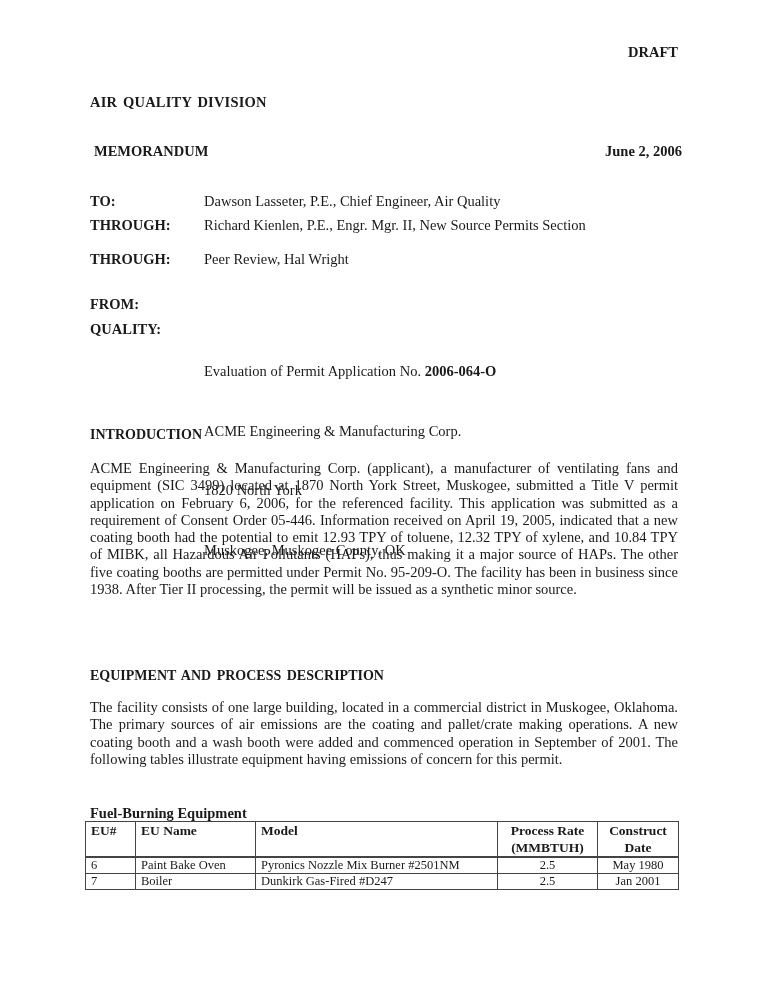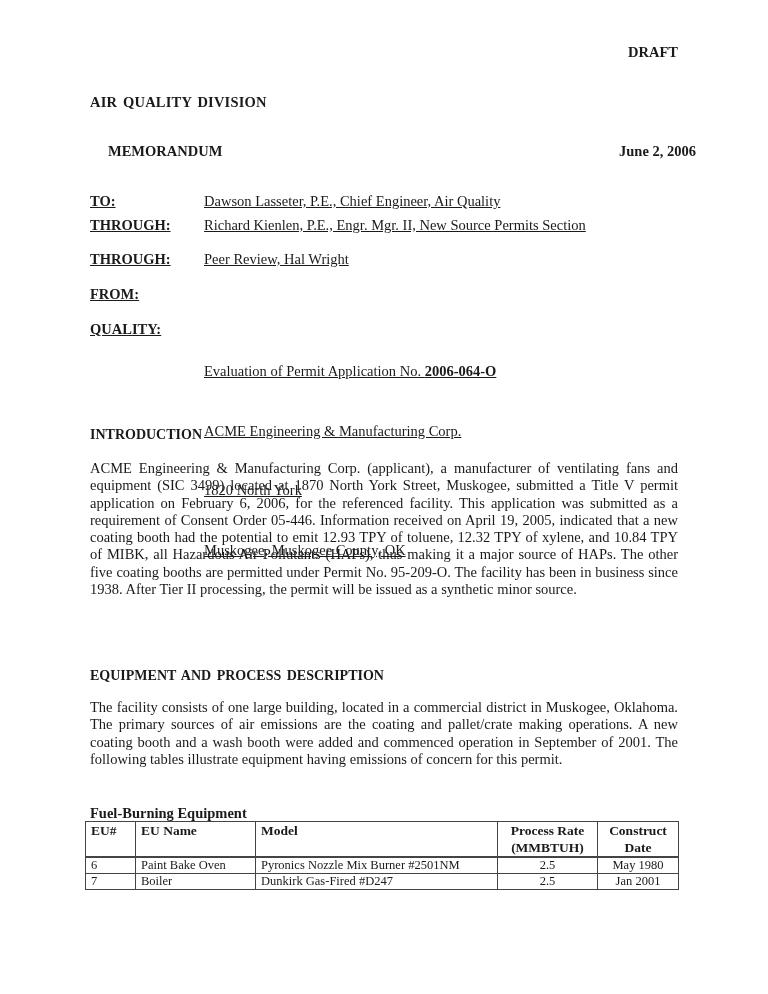--- a/index.html
+++ b/index.html
@@ -27,36 +27,35 @@
       left: 90px;
       top: 93px;
       font-weight: bold;
       font-size: 14.5px;
       line-height: 18px;
       letter-spacing: 0.2px;
       word-spacing: 2px;
     }
     .memo-line {
       position: absolute;
-      left: 108px;
+      left: 94px;
       top: 143px;
       width: 588px;
       font-weight: bold;
       font-size: 14.5px;
       display: flex;
       justify-content: space-between;
     }
     .hdr-row {
       position: absolute;
       left: 90px;
       width: 588px;
       font-size: 14.5px;
       line-height: 17.5px;
       display: flex;
-      text-decoration: underline;
     }
     .hdr-label {
       width: 114px;
       font-weight: bold;
       flex: none;
     }
     .hdr-value {
       flex: 1;
     }
     .hdr-value .line { display: block; margin-top: 42px; }
@@ -136,21 +135,21 @@
 <div class="hdr-row" style="top:217px;">
   <span class="hdr-label">THROUGH:</span>
   <span class="hdr-value">Richard Kienlen, P.E., Engr. Mgr. II, New Source Permits Section</span>
 </div>
 
 <div class="hdr-row" style="top:251px;">
   <span class="hdr-label">THROUGH:</span>
   <span class="hdr-value">Peer Review, Hal Wright</span>
 </div>
 
-<div class="hdr-row" style="top:286px;">
+<div class="hdr-row" style="top:296px;">
   <span class="hdr-label">FROM:</span>
 </div>
 
 <div class="hdr-row" style="top:321px;">
   <span class="hdr-label">QUALITY:</span>
   <span class="hdr-value">
     <span class="line"><span>Evaluation of Permit Application No. </span><b>2006-064-O</b></span>
     <span class="line">ACME Engineering &amp; Manufacturing Corp.</span>
     <span class="line">1820 North York</span>
     <span class="line">Muskogee, Muskogee County, OK</span>

